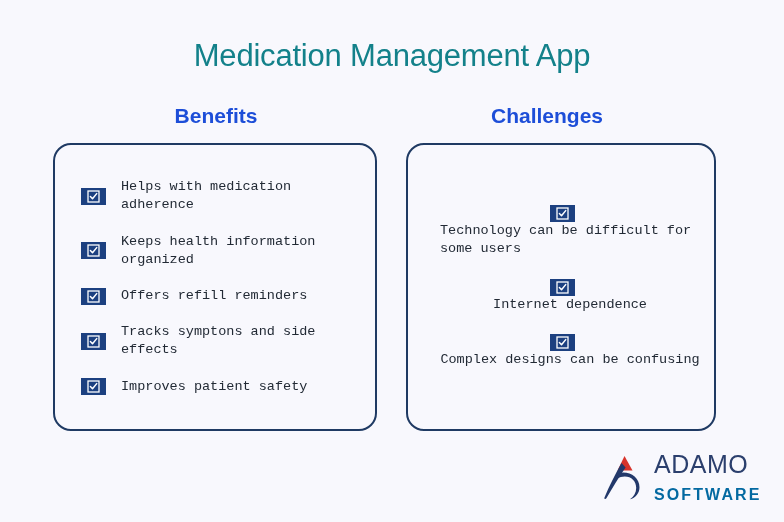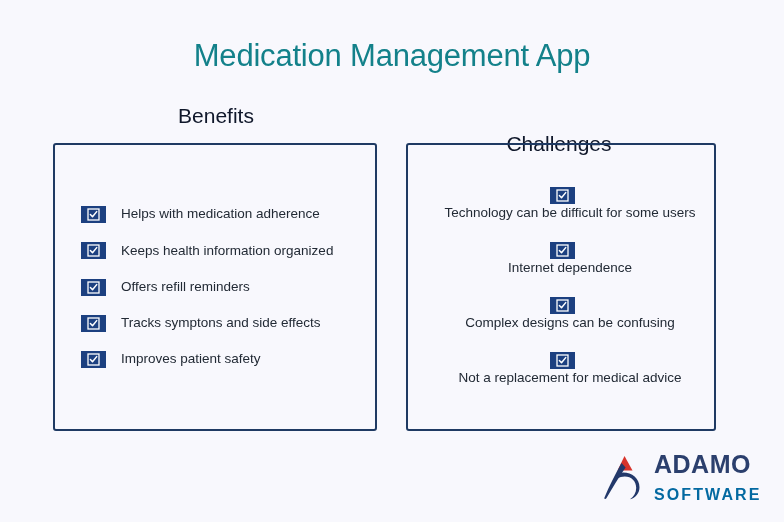--- a/index.html
+++ b/index.html
@@ -26,34 +26,35 @@
     font-weight: normal;
     color: #13818a;
     letter-spacing: -0.2px;
   }
 
   
   .col-heading {
     position: absolute;
     top: 104px;
     font-size: 21px;
-    font-weight: normal;
-    color: #0f172a;
+    font-weight: bold;
+    color: #1d4ed8;
     text-align: center;
   }
   .col-heading.left  { left: 68px;  width: 296px; }
-  .col-heading.right { left: 404px; width: 310px; margin-top: 28px; }
+  .col-heading.right { left: 392px; width: 310px; }
 
   
   .card {
     position: absolute;
     border: 2px solid #1f3a63;
-    border-radius: 3px;
+    border-radius: 18px;
     background: transparent;
     box-sizing: border-box;
+    font-family: Liberation Mono, monospace;
   }
   .card.left {
     left: 53px;
     top: 143px;
     width: 324px;
     height: 288px;
   }
   .card.right {
     left: 406px;
     top: 143px;
@@ -121,21 +122,21 @@
     margin-right: 7px;
   }
   .logo-text {
     display: flex;
     flex-direction: column;
     justify-content: center;
     line-height: 1;
   }
   .logo-adamo {
     font-size: 25px;
-    font-weight: bold;
+    font-weight: normal;
     color: #2b3f6d;
     letter-spacing: 0.5px;
   }
   .logo-software {
     font-size: 16px;
     font-weight: bold;
     color: #0369a1;
     letter-spacing: 2.1px;
     margin-top: 10px;
   }
@@ -233,29 +234,20 @@
       <span class="check-icon">
         <svg width="13" height="13" viewBox="0 0 13 13">
           <rect x="1" y="1" width="11" height="11" fill="none" stroke="#ffffff" stroke-width="1.3"></rect>
           <path d="M3.4 6.6 L5.5 8.8 L9.7 3.6" fill="none" stroke="#ffffff" stroke-width="1.5" stroke-linecap="round" stroke-linejoin="round"></path>
         </svg>
       </span>
       <span class="item-label">Complex designs can be confusing</span>
     </div>
 
 
-    <div class="list-item">
-      <span class="check-icon">
-        <svg width="13" height="13" viewBox="0 0 13 13">
-          <rect x="1" y="1" width="11" height="11" fill="none" stroke="#ffffff" stroke-width="1.3"></rect>
-          <path d="M3.4 6.6 L5.5 8.8 L9.7 3.6" fill="none" stroke="#ffffff" stroke-width="1.5" stroke-linecap="round" stroke-linejoin="round"></path>
-        </svg>
-      </span>
-      <span class="item-label">Not a replacement for medical advice</span>
-    </div>
 
   </div>
 </div>
 
 <div class="logo">
   <div class="logo-mark">
     <svg width="46" height="48" viewBox="0 0 46 48">
 
       <path d="M23.5 3 L31.5 17.5 L16.5 17.5 Z" fill="#d8342c"></path>
 

